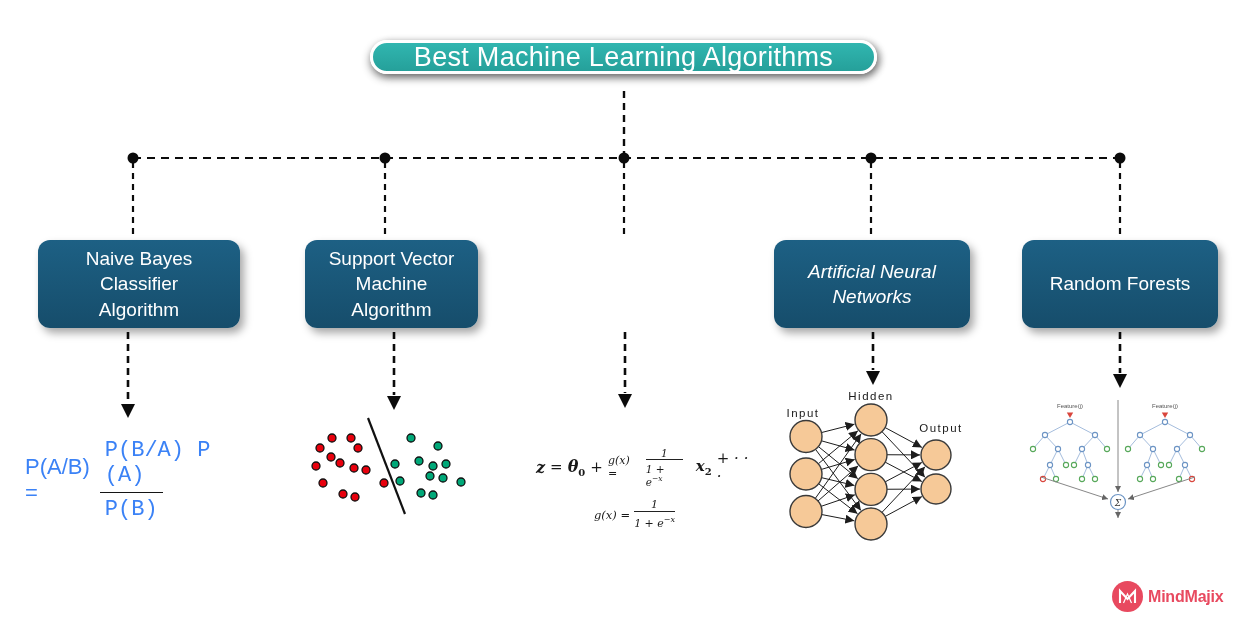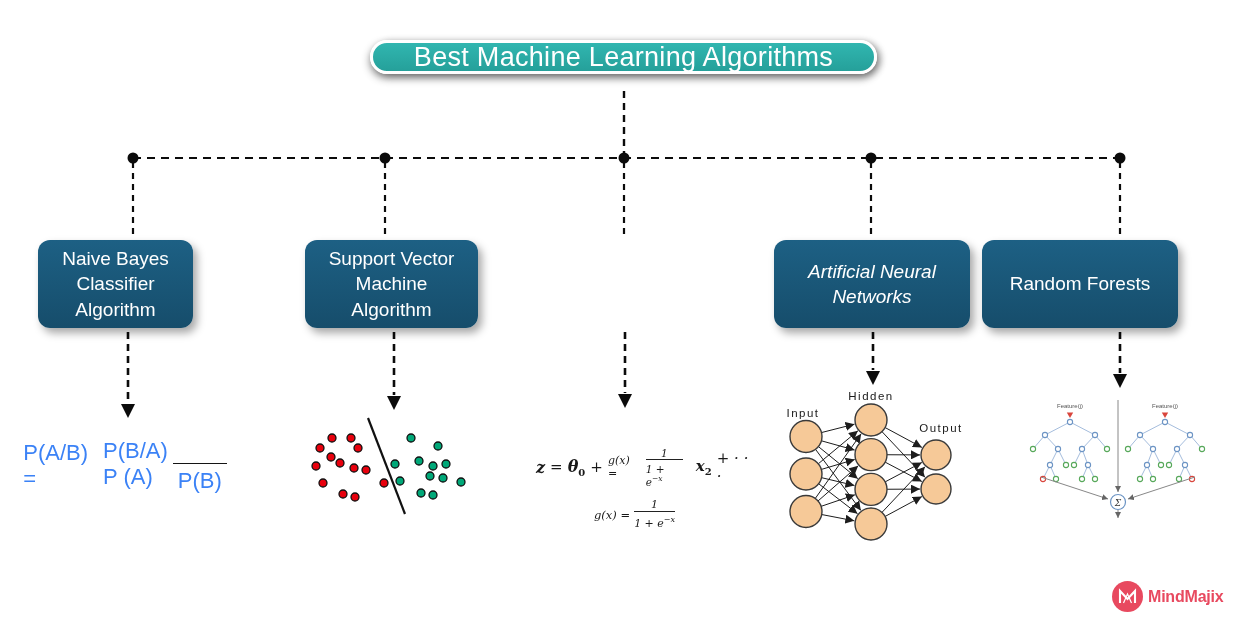--- a/index.html
+++ b/index.html
@@ -11,29 +11,29 @@
     background:linear-gradient(#31b6b0,#25a09a);border:3px solid #fff;border-radius:27px;
     box-shadow:0 4px 8px rgba(0,0,0,.45),4px 2px 7px rgba(0,0,0,.28);
     display:flex;align-items:center;justify-content:center;}
   .title-box span{color:#fff;font-size:27px;font-weight:500;letter-spacing:.3px;}
 
   .algo-box{position:absolute;top:240px;height:88px;box-sizing:border-box;
     background:linear-gradient(#1d6084,#164d6b);border-radius:12px;
     box-shadow:4px 5px 8px rgba(0,0,0,.35);
     display:flex;align-items:center;justify-content:center;}
   .algo-box span{color:#fff;font-size:19px;line-height:1.32;text-align:center;white-space:pre-line;}
-  #box-nb{left:38px;width:155px;}
+  #box-nb{left:38px;width:202px;}
   #box-svm{left:305px;width:173px;}
   #box-lr{left:528px;width:195px;}
   #box-ann{left:774px;width:196px;font-style:italic;}
-  #box-rf{left:982px;width:196px;justify-content:center;}
+  #box-rf{left:1022px;width:196px;justify-content:center;}
 
   .bayes{position:absolute;left:25px;top:438px;width:200px;display:flex;align-items:center;
     justify-content:center;gap:10px;color:#3b82f6;font-size:22px;}
-  .bayes .frac{display:flex;flex-direction:row;align-items:flex-end;}
+  .bayes .frac{display:flex;flex-direction:column;align-items:flex-start;font-family:Liberation Mono, monospace;}
   .bayes .num{padding:0 5px 4px;}
   .bayes .den{border-top:1.8px solid #141414;padding:4px 5px 0;}
 
   .logistic{position:absolute;left:536px;top:447px;width:220px;color:#191919;
     font-family:"DejaVu Serif",serif;font-style:italic;}
   .log-line1{display:flex;align-items:center;gap:5px;font-size:15px;}
   .log-line1 .bold{font-weight:700;font-size:16px;}
   .log-line1 sub,.log-line2 sub{font-size:10px;font-style:normal;}
   .gsmall{font-size:11px;}
   .mfrac{display:inline-flex;flex-direction:column;align-items:center;font-size:10.5px;line-height:1.15;}

